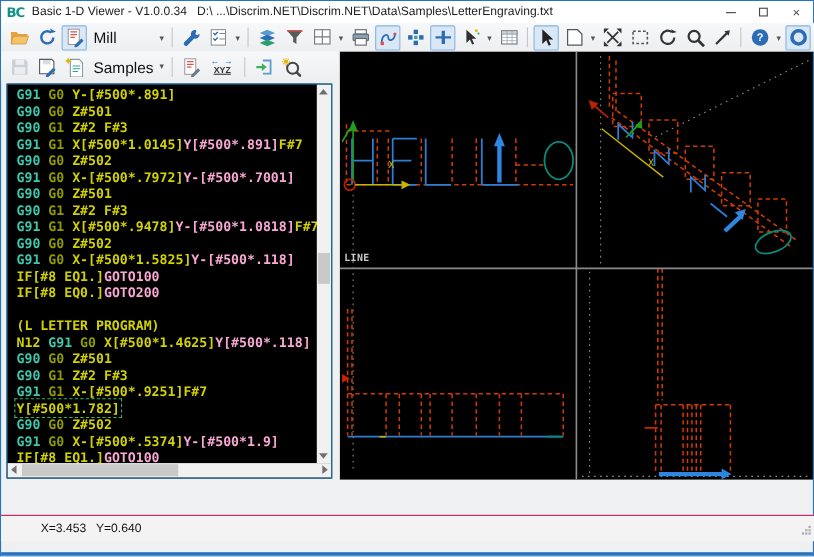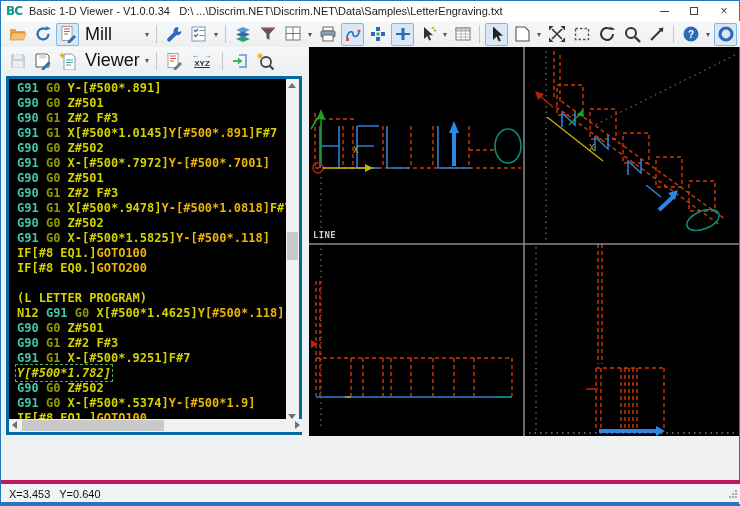--- a/index.html
+++ b/index.html
@@ -21,36 +21,36 @@
 
   
   .tb { position:absolute; display:flex; align-items:center; padding-left:5px; gap:2px;
         background:linear-gradient(#f7f8f9,#eceef0); }
   #tb1 { left:0; top:20px; width:740px; height:26px; }
   #tb2 { left:0; top:46px; width:306px; height:27px; }
   .ic { width:23px; height:23px; display:flex; align-items:center; justify-content:center;
         border:1px solid transparent; border-radius:2px; flex:none; }
   .ic.active { background:#d9e7f6; border-color:#86b6e2; }
   .ic.disabled { opacity:.55; }
-  .combo-label { font-size:18px; color:#111; width:60px; padding-left:4px; white-space:nowrap; }
+  .combo-label { font-size:14px; color:#111; width:60px; padding-left:4px; white-space:nowrap; }
   .caret { font-size:8px; color:#555; width:8px; text-align:center; flex:none; }
   .sep { width:1px; height:18px; background:#c6c6c6; margin:0 3px; flex:none; }
   .xyz-ic { display:flex; flex-direction:column; align-items:center; width:30px; flex:none; }
   .xyz-arrows { font-size:8px; line-height:6px; color:#2b6cb5; letter-spacing:1px; }
   .xyz-txt { font:bold 8px "Liberation Sans", sans-serif; color:#333;text-decoration:underline; }
 
   
   #code-panel { position:absolute; left:5px; top:75px; width:296px; height:359px;
-                border:3px solid #0369a1; background:#000; }
+                border:1px solid #0369a1; background:#000; }
   #code-lines { position:absolute; left:0; top:0; width:282px; height:344px; overflow:hidden;
                 padding:2px 0 0 8px; font:bold 12px "DejaVu Sans Mono", monospace;
                 line-height:15px; white-space:pre; }
   .code-line { height:15px; }
-  .tk-t { color:#3ec9ad; } .tk-o { color:#8f9900; } .tk-y { color:#d2d200; } .tk-g { color:#eab308; }
-  .code-line.current > span { outline:1px dashed #3faf5f; outline-offset:1px;font-style:italic; }
+  .tk-t { color:#3ec9ad; } .tk-o { color:#8f9900; } .tk-y { color:#d2d200; } .tk-g { color:#f9a8d4; }
+  .code-line.current > span { outline:1px dashed #3faf5f; outline-offset:1px; }
   .vscroll { position:absolute; right:0; top:0; width:13px; height:344px; background:#f1f1f1; }
   .vscroll .thumb { position:absolute; left:1px; top:153px; width:11px; height:28px; background:#c9c9c9; }
   .hscroll { position:absolute; left:0; bottom:0; width:294px; height:13px; background:#f1f1f1; }
   .hscroll .thumb { position:absolute; left:13px; top:1px; width:142px; height:11px; background:#c9c9c9; }
   .sb-arrow { position:absolute; width:0; height:0; }
   .tri-up   { border-left:4px solid transparent; border-right:4px solid transparent; border-bottom:5px solid #707070; }
   .tri-down { border-left:4px solid transparent; border-right:4px solid transparent; border-top:5px solid #707070; }
   .tri-left { border-top:4px solid transparent; border-bottom:4px solid transparent; border-right:5px solid #707070; }
   .tri-right{ border-top:4px solid transparent; border-bottom:4px solid transparent; border-left:5px solid #707070; }
 
@@ -65,22 +65,22 @@
   .axg   { stroke:#1fa01f; stroke-width:1.5; }
   .axy   { stroke:#c8b400; stroke-width:1.3; }
   .dotg  { stroke:#888; stroke-width:1; stroke-dasharray:1.5,4; }
   .dotw  { stroke:#bbb; stroke-width:1; stroke-dasharray:1.5,4; }
   .ylab  { fill:#c8b400; font:9px "DejaVu Sans Mono", monospace; }
 
   
   #transport { position:absolute; left:0; top:435px; width:740px; height:44px; }
 
   
-  #statusbar { position:absolute; left:0; top:479px; width:740px; height:24px; background:#f3f3f3;
-               border-top:4px solid #be185d; display:flex; align-items:center; }
+  #statusbar { position:absolute; left:0; top:467px; width:740px; height:24px; background:#f3f3f3;
+               border-top:1px solid #be185d; display:flex; align-items:center;padding-left:28px; }
   #statusbar .coords { margin-left:8px; font-size:11px; color:#111; white-space:pre; }
   #grip { position:absolute; right:3px; bottom:5px; }
   #bottom-edge { position:absolute; left:0; bottom:0; width:100%; height:3px; background:#2576bd; }
 </style>
 </head>
 <body>
 
 <div id="win">
 
   <div class="titlebar">
@@ -278,21 +278,21 @@
           <path d="M8,16l6.5-6.5 2,2L10,18l-2.6,.6z" fill="#2b6cb5"></path>
         </svg>
       </span>
     <span class="ic">
         <svg width="18" height="18">
           <path d="M5,2h8l3,3v13H5z" fill="#fff" stroke="#8a99a6"></path>
           <path d="M7,8h7M7,10.5h7M7,13h5" stroke="#35a0a0" stroke-width="0.9"></path>
           <path d="M3,0l1,2.4L6.5,3.4 4,4.4 3,6.8 2,4.4 0,3.4 2,2.4z" fill="#e3b505"></path>
         </svg>
       </span>
-    <span class="combo-label">Viewer</span>
+    <span class="combo-label">Samples</span>
     <span class="caret">▾</span>
     <span class="sep"></span>
     <span class="ic">
         <svg width="18" height="18">
           <rect x="3" y="1.5" width="10" height="14" fill="#fff" stroke="#8a8a8a" stroke-width="0.8"></rect>
           <path d="M5,4h6M5,6.5h6M5,9h4" stroke="#d9534f" stroke-width="1"></path>
           <path d="M9,16l6-6 2,2-6,6-2.5,.5z" fill="#6b7b8a"></path>
         </svg>
       </span>
     <span class="xyz-ic">

